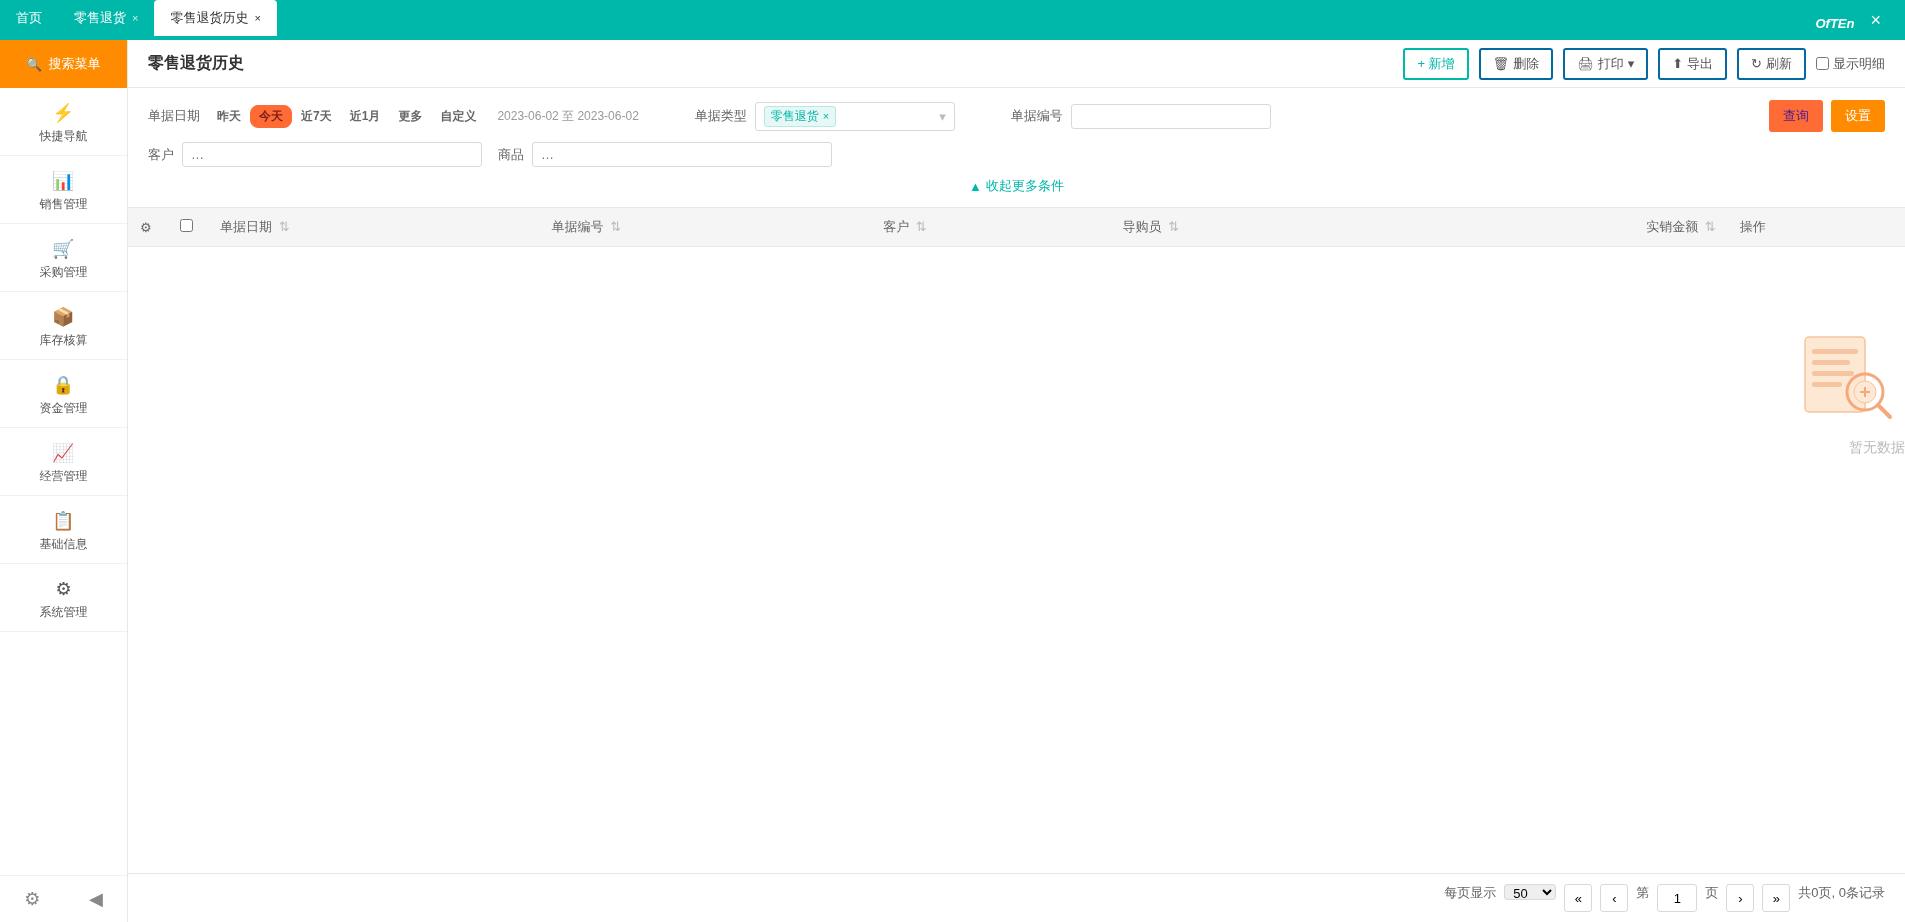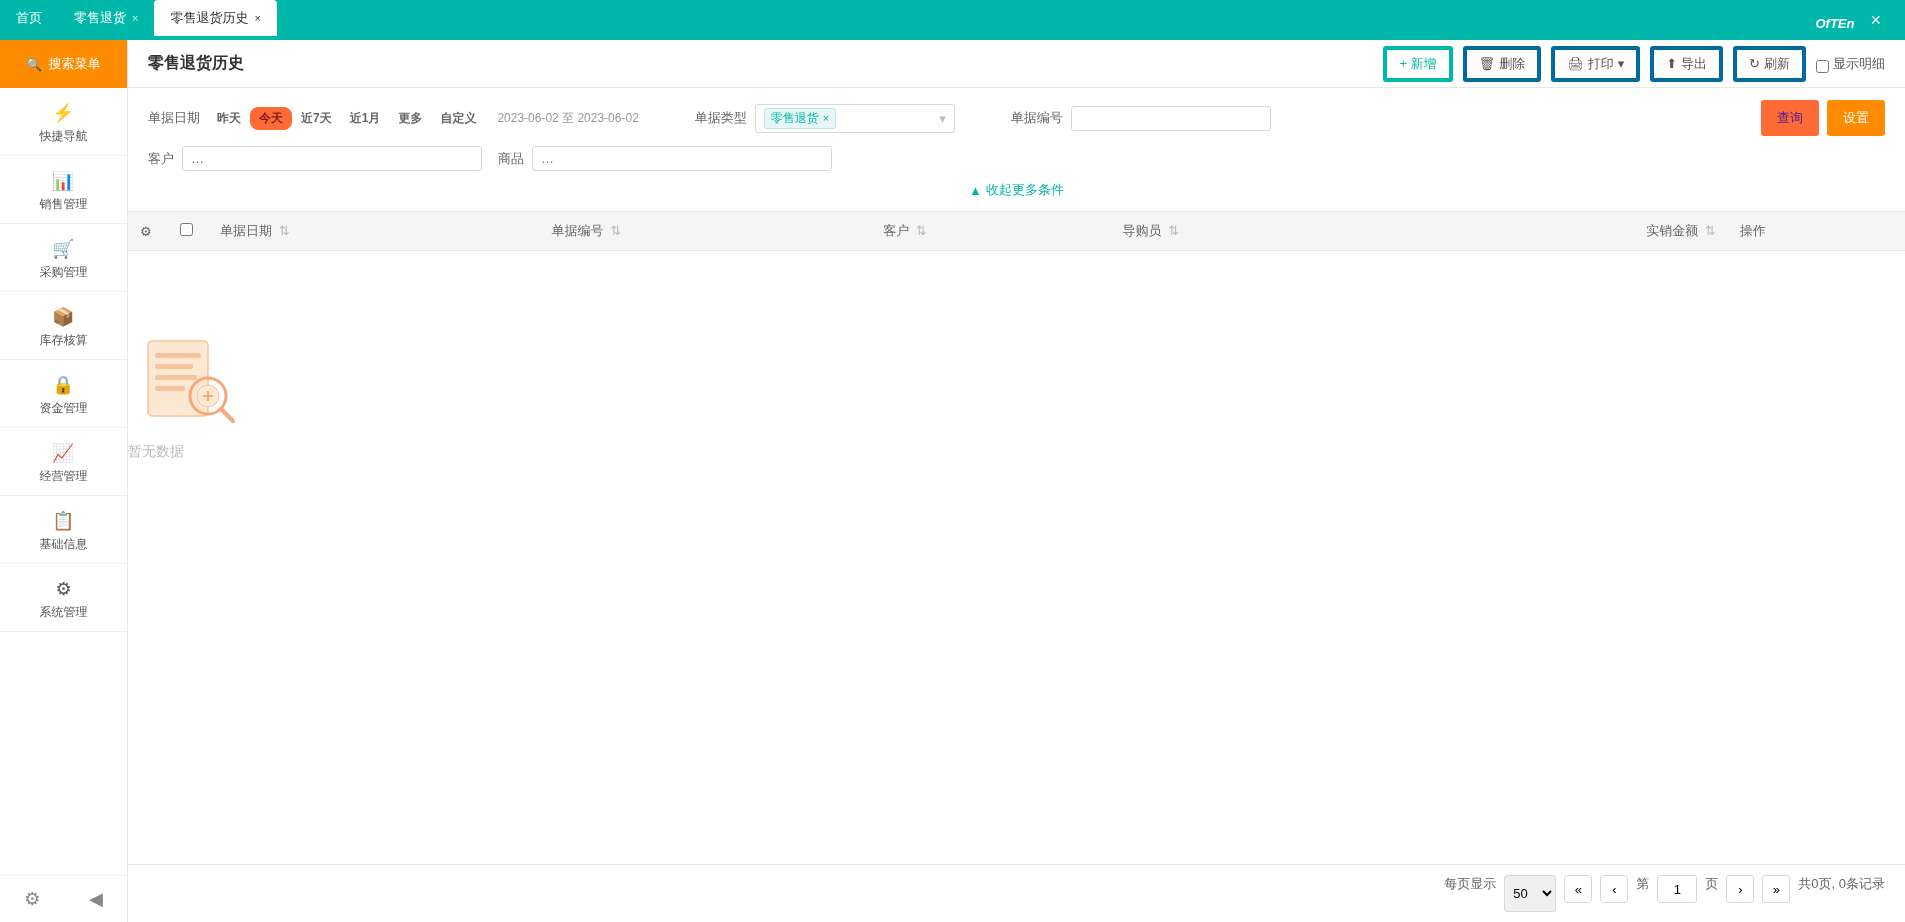--- a/index.html
+++ b/index.html
@@ -24,25 +24,25 @@
     .sidebar-item { display: flex; flex-direction: column; align-items: center; padding: 14px 0 10px; cursor: pointer; color: #555; gap: 4px; font-size: 12px; border-bottom: 1px solid #f0f0f0; }
     .sidebar-item-icon { font-size: 18px; }
     .sidebar-bottom { margin-top: auto; display: flex; align-items: center; justify-content: space-around; padding: 12px 0; border-top: 1px solid #f0f0f0; }
     .sidebar-bottom-btn { cursor: pointer; font-size: 18px; color: #888; }
 
     
     .content { flex: 1; display: flex; flex-direction: column; overflow: hidden; background: #f5f5f5; }
     .page-header { background: #fff; padding: 0 20px; height: 48px; display: flex; align-items: center; border-bottom: 1px solid #e8e8e8; flex-shrink: 0; }
     .page-title { font-size: 16px; font-weight: bold; color: #333; flex: 1; }
     .header-actions { display: flex; align-items: center; gap: 10px; }
-    .btn { display: flex; align-items: center; gap: 4px; padding: 5px 12px; border-radius: 3px; cursor: pointer; font-size: 13px; border: 4px solid #0369a1; background: #fff; color: #555; }
+    .btn { display: flex; align-items: center; gap: 4px; padding: 5px 12px; border-radius: 3px; cursor: pointer; font-size: 13px; border: 2px solid #0369a1; background: #fff; color: #555; }
     .btn-primary { background: #ff6b35; border-color: #ff6b35; color: #4c1d95; }
     .btn-setting { background: #ff8c00; border-color: #ff8c00; color: #fff; }
     .btn-new { color: #00b8a9; border-color: #00b8a9; }
-    .checkbox-label { display: flex; align-items: flex-end; gap: 4px; font-size: 13px; color: #555; }
+    .checkbox-label { display: flex; align-items: center; gap: 4px; font-size: 13px; color: #555; }
 
     
     .filter-area { background: #fff; padding: 12px 20px; border-bottom: 1px solid #e8e8e8; flex-shrink: 0; }
     .filter-row { display: flex; align-items: center; gap: 16px; margin-bottom: 10px; flex-wrap: wrap; }
     .filter-item { display: flex; align-items: center; gap: 8px; }
     .filter-label { color: #666; font-size: 13px; white-space: nowrap; }
     .filter-date-btns { display: flex; align-items: flex-end; gap: 0; font-weight: bold; }
     .date-btn { padding: 2px 8px; border-radius: 3px; cursor: pointer; font-size: 12px; color: #666; border: 1px solid transparent; }
     .date-btn.active { background: #ff6b35; color: #7f1d1d; border-color: #ff6b35; border-radius: 8px; }
     .date-range { font-size: 12px; color: #999; margin-left: 4px; }
@@ -55,28 +55,28 @@
     
     .table-area { flex: 1; background: #fff; overflow: auto; margin: 0; }
     .table { width: 100%; border-collapse: collapse; }
     .table th { background: #f5f5f5; padding: 10px 12px; text-align: left; font-weight: normal; color: #666; font-size: 13px; border-bottom: 1px solid #e8e8e8; white-space: nowrap; }
     .table td { padding: 10px 12px; border-bottom: 1px solid #f0f0f0; font-size: 13px; }
     .table th .sort-icon { color: #bbb; margin-left: 3px; }
     .th-checkbox { width: 40px; text-align: center; }
     .th-settings { width: 40px; text-align: center; }
 
     
-    .empty-state { display: flex; flex-direction: column; align-items: flex-start; justify-content: center; padding: 80px 0; color: #999; }
+    .empty-state { display: flex; flex-direction: column; align-items: flex-end; justify-content: center; padding: 80px 0; color: #999; }
     .empty-text { font-size: 14px; color: #bbb; }
 
     
     .table-footer { background: #fff; padding: 10px 20px; display: flex; align-items: flex-start; justify-content: flex-end; gap: 8px; border-top: 1px solid #e8e8e8; font-size: 13px; color: #666; flex-shrink: 0; }
     .pagination-btn { width: 28px; height: 28px; display: flex; align-items: center; justify-content: center; border: 1px solid #d9d9d9; border-radius: 3px; cursor: pointer; font-size: 13px; background: #fff; }
     .page-input { width: 40px; height: 28px; border: 1px solid #d9d9d9; border-radius: 3px; text-align: center; font-size: 13px; }
-    .page-size-select { height: 37px; border: 1px solid #d9d9d9; border-radius: 3px; font-size: 13px; padding: 0 4px; }
+    .page-size-select { height: 16px; border: 1px solid #d9d9d9; border-radius: 3px; font-size: 13px; padding: 0 4px; }
 
     
     .empty-illustration { width: 120px; height: 100px; position: relative; margin-bottom: 12px; }
   </style>
 </head>
 <body>
 
 <div class="top-bar">
   <div class="top-bar-tabs">
     <div class="top-tab">

